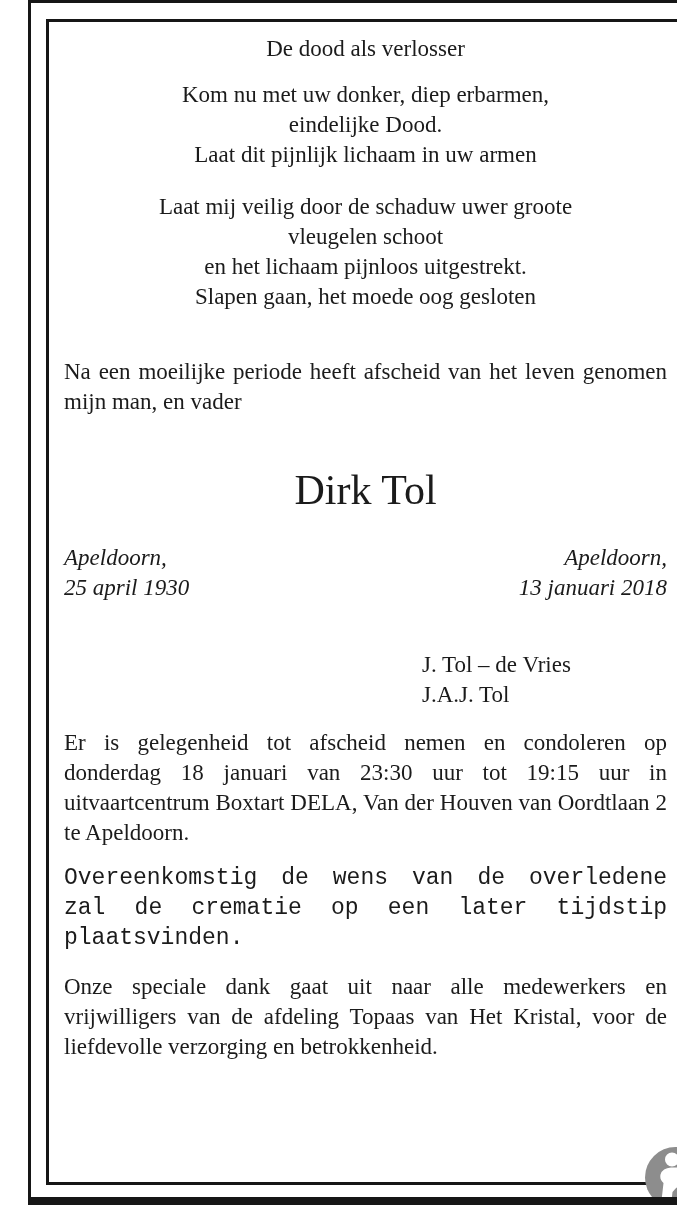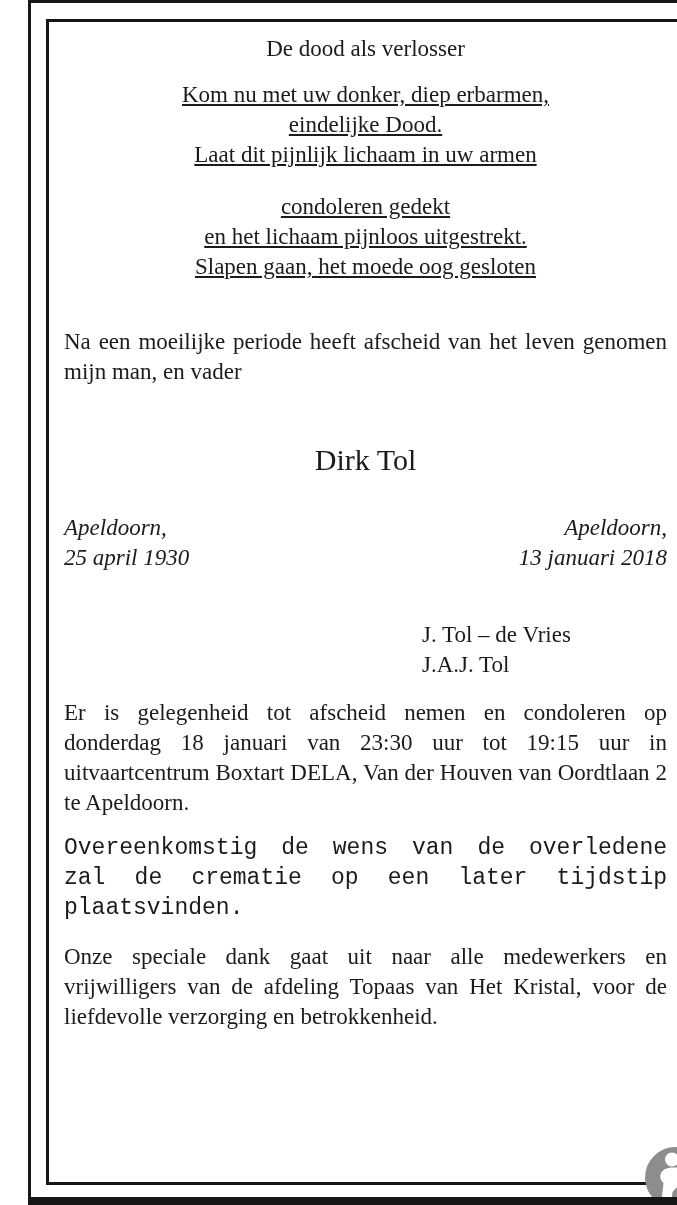--- a/index.html
+++ b/index.html
@@ -22,30 +22,30 @@
     height: 100%;
     border: 3px solid #161616;
     padding: 12px 16px 0 15px;
     font-family: "Liberation Serif", "DejaVu Serif", serif;
     font-size: 23px;
     line-height: 30px;
     color: #1b1b1b;
   }
 
   .title   { text-align: center; }
-  .stanza  { text-align: center; text-decoration: underline; }
+  .stanza  { text-align: center; }
   .stanza1 { margin-top: 16px; }
   .stanza2 { margin-top: 22px; }
 
   .announcement { margin: 45px 0 0; text-align: justify; }
 
   .name {
     margin-top: 50px;
     text-align: center;
-    font-size: 30px;
+    font-size: 42px;
     line-height: 46px;
   }
 
   .dates { margin-top: 30px; display: flex; justify-content: space-between; font-style: italic; }
   .death { text-align: right; }
 
   .relatives { margin-top: 47px; padding-left: 358px; }
 
   .correspondence { margin-top: 50px; }
   .address { white-space: pre-wrap; }
@@ -72,21 +72,22 @@
 
     <div class="title">De dood als verlosser</div>
 
     <div class="stanza stanza1">
       <div>Kom nu met uw donker, diep erbarmen,</div>
       <div>eindelijke Dood.</div>
       <div>Laat dit pijnlijk lichaam in uw armen</div>
     </div>
 
     <div class="stanza stanza2">
-      <div>condoleren gedekt</div>
+      <div>Laat mij veilig door de schaduw uwer groote</div>
+      <div>vleugelen schoot</div>
       <div>en het lichaam pijnloos uitgestrekt.</div>
       <div>Slapen gaan, het moede oog gesloten</div>
     </div>
 
     <p class="announcement">Na een moeilijke periode heeft afscheid van het leven genomen mijn man, en vader</p>
 
     <div class="name">Dirk Tol</div>
 
     <div class="dates">
       <div class="birth">

